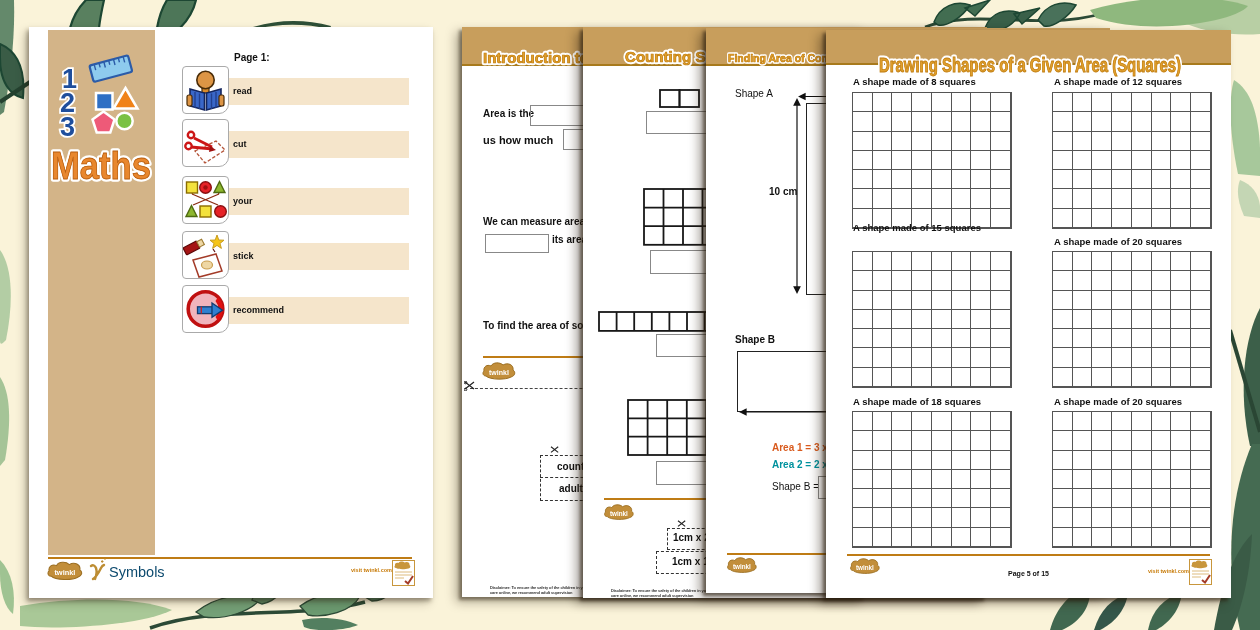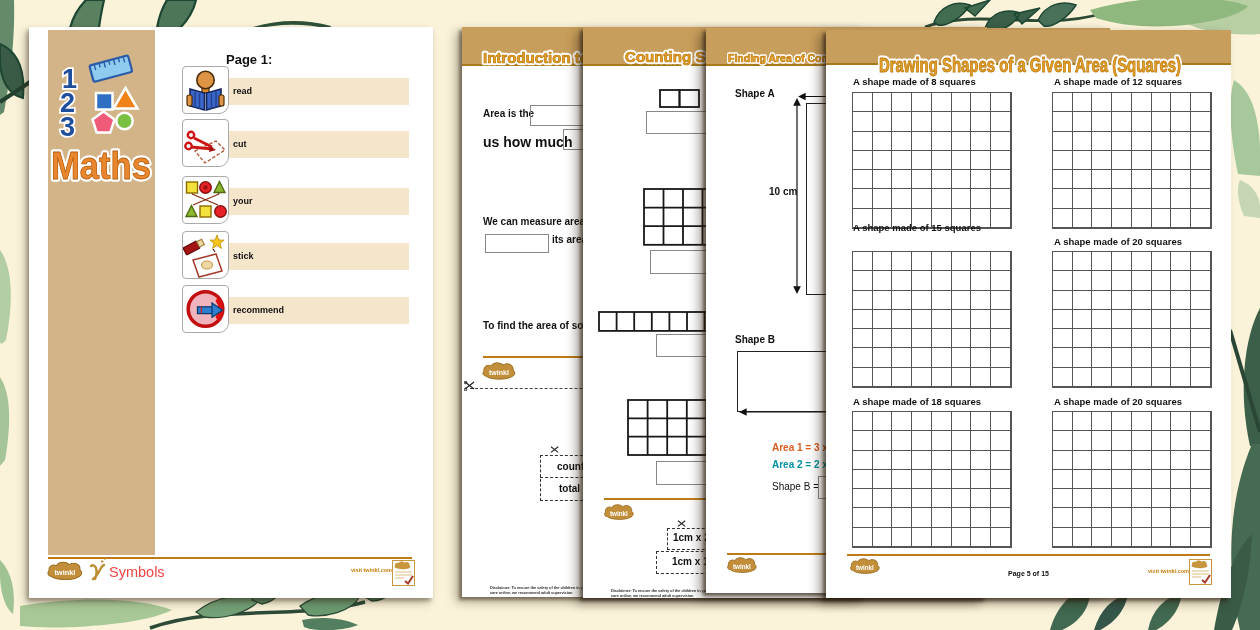--- a/index.html
+++ b/index.html
@@ -81,21 +81,21 @@
 
   <svg class="abs" style="left:14px;top:8px" width="380" height="40">
     <text x="7" y="28" font-size="15.5" font-weight="bold" textLength="143" lengthAdjust="spacingAndGlyphs" fill="#e0a02e" stroke="#fff" stroke-width="4.5" paint-order="stroke" stroke-linejoin="round">Introduction to Area</text>
     <text x="7" y="28" font-size="15.5" font-weight="bold" textLength="143" lengthAdjust="spacingAndGlyphs" fill="#e0a02e" stroke="#c07e14" stroke-width="0.7">Introduction to Area</text>
   </svg>
 
   <div class="abs" style="left:21px;top:81px;font-size:10px;font-weight:bold;color:#111">Area is the</div>
 
   <div class="abs" style="left:68px;top:78px;width:130px;height:19px;border:1px solid #888"></div>
 
-  <div class="abs" style="left:21px;top:107px;font-size:14px;font-weight:bold;color:#111">us how much</div>
+  <div class="abs" style="left:21px;top:107px;font-size:11px;font-weight:bold;color:#111">us how much</div>
 
   <div class="abs" style="left:101px;top:102px;width:120px;height:19px;border:1px solid #888"></div>
 
   <div class="abs" style="left:21px;top:189px;font-size:10px;font-weight:bold;color:#111">We can measure area using</div>
 
   <div class="abs" style="left:23px;top:207px;width:62px;height:17px;border:1px solid #888"></div>
 
   <div class="abs" style="left:90px;top:207px;font-size:10px;font-weight:bold;color:#111">its area</div>
 
   <div class="abs" style="left:21px;top:293px;font-size:10px;font-weight:bold;color:#111">To find the area of something</div>
@@ -111,21 +111,21 @@
 
   <svg class="abs" style="left:2px;top:354px" width="12" height="10" viewBox="0 0 12 10">
       <path d="M1,1 L10,8 M1,8 L10,1" stroke="#222" stroke-width="1.2"></path>
       <circle cx="1.5" cy="1.5" r="1.3" fill="none" stroke="#222"></circle>
       <circle cx="1.5" cy="8.5" r="1.3" fill="none" stroke="#222"></circle>
     </svg>
 
   <div class="abs" style="left:78px;top:428px;width:160px;height:44px;border:1px dashed #333"></div>
   <div class="abs" style="left:78px;top:450px;width:160px;height:0;border-top:1px dashed #333"></div>
   <div class="abs" style="left:95px;top:434px;font-size:10px;font-weight:bold;color:#111">count</div>
-  <div class="abs" style="left:97px;top:456px;font-size:10px;font-weight:bold;color:#111">total</div>
+  <div class="abs" style="left:97px;top:456px;font-size:10px;font-weight:bold;color:#111">adult</div>
 
   <svg class="abs" style="left:88px;top:419px" width="10" height="8" viewBox="0 0 12 10">
       <path d="M1,1 L10,8 M1,8 L10,1" stroke="#222" stroke-width="1.4"></path>
     </svg>
 
   <div class="abs" style="left:28px;top:558px;width:100px;font-size:4px;font-weight:bold;color:#333;letter-spacing:-0.1px">Disclaimer: To ensure the safety of the children in your care online, we recommend adult supervision</div>
 </div>
 
 <div class="page" style="left:583px;top:27px;width:404px;height:571px;z-index:2;box-shadow:-3px 3px 3px rgba(40,28,12,.55),-7px 5px 10px rgba(40,28,12,.40)">
 
@@ -192,21 +192,21 @@
 
 <div class="page" style="left:706px;top:28px;width:404px;height:565px;z-index:3;box-shadow:-3px 3px 3px rgba(40,28,12,.55),-7px 5px 10px rgba(40,28,12,.40)">
 
   <div class="band" style="height:36px"></div>
 
   <svg class="abs" style="left:14px;top:10px" width="380" height="32">
     <text x="8" y="23.5" font-size="11.5" font-weight="bold" textLength="174" lengthAdjust="spacingAndGlyphs" fill="#e0a02e" stroke="#fff" stroke-width="3.5" paint-order="stroke" stroke-linejoin="round">Finding Area of Composite Shapes</text>
     <text x="8" y="23.5" font-size="11.5" font-weight="bold" textLength="174" lengthAdjust="spacingAndGlyphs" fill="#e0a02e" stroke="#c07e14" stroke-width="0.6">Finding Area of Composite Shapes</text>
   </svg>
 
-  <div class="abs" style="left:29px;top:60px;font-size:10px;font-weight:bold;color:#111">Shape A</div>
+  <div class="abs" style="left:29px;top:60px;font-size:10px;font-weight:normal;color:#111">Shape A</div>
 
   <div class="abs" style="left:100px;top:75px;width:170px;height:190px;border:1.5px solid #222"></div>
 
   <svg class="abs" style="left:84px;top:64px" width="180" height="206">
     <g stroke="#111" stroke-width="1.3" fill="#111">
       <path d="M7,10 V198" fill="none" stroke-width="1.2"></path>
       <path d="M7,7.5 L4.2,13 L9.8,13 Z"></path>
       <path d="M7,200.5 L4.2,195 L9.8,195 Z"></path>
       <path d="M11,4.5 H150" fill="none" stroke-width="1.2"></path>
       <path d="M9.5,4.5 L15,1.8 L15,7.2 Z"></path>
@@ -320,21 +320,21 @@
       <circle cx="76.5" cy="74" r="8.2" fill="#7ac143"></circle>
     </g>
   </svg>
 
   <svg class="abs" style="left:17px;top:116px" width="111" height="52">
     <text x="55" y="36" text-anchor="middle" font-size="39" font-weight="bold" textLength="100" lengthAdjust="spacingAndGlyphs" fill="#e8872e" stroke="#fff" stroke-width="5.5" paint-order="stroke" stroke-linejoin="round">Maths</text>
     <text x="55" y="36" text-anchor="middle" font-size="39" font-weight="bold" textLength="100" lengthAdjust="spacingAndGlyphs" fill="#e8872e" stroke="#b85e10" stroke-width="0.8">Maths</text>
   </svg>
 
 
-  <div class="abs" style="left:197px;top:25px;font-size:13px;font-weight:bold;color:#111">Page 1:</div>
+  <div class="abs" style="left:205px;top:25px;font-size:10px;font-weight:bold;color:#111">Page 1:</div>
 
   <div class="row-strip" style="top:51px"></div>
 
   <div class="row-label" style="top:59px">read</div>
 
   <div class="row-box" style="top:39px">
     <svg width="45" height="46" viewBox="0 0 45 46">
       <rect x="19" y="18" width="7" height="8" fill="#d98a2b" stroke="#4a2c08" stroke-width="1.2"></rect>
       <circle cx="22.5" cy="13" r="8.7" fill="#dd9545" stroke="#4a2c08" stroke-width="1.6"></circle>
       <path d="M7,22 L21.5,26 L21.5,43 L7,39 Z" fill="#3a67c8" stroke="#14255c" stroke-width="1.6"></path>
@@ -415,21 +415,21 @@
   <svg class="abs" style="left:18px;top:534px" width="36" height="22" viewBox="0 0 34 20">
     <path d="M4,14 C1,14 0,11 2,9 C1,5 5,2 9,4 C11,0 18,0 21,3 C26,0 32,3 31,8 C34,10 33,14 29,15 C24,18 8,18 4,14 Z" fill="#c28e3a" stroke="#9c6f22" stroke-width="1"></path>
     <text x="7" y="13" font-size="7" font-weight="bold" fill="#fff">twinkl</text>
   </svg>
 
   <svg class="abs" style="left:59px;top:531px" width="20" height="26" viewBox="0 0 20 26">
     <path d="M3,8 C5,6.5 7,7.5 8,10 C9,13 9,16 7,21 M5,21 C8,19 11,14 13,10 C13.7,8.6 14.5,7.5 16,7" stroke="#bd8d33" stroke-width="2.4" fill="none" stroke-linecap="round"></path>
     <path d="M13,3.5 L15.5,3.5 M14.2,2.2 L14.2,4.8 M16.5,1.5 L17.5,0.8" stroke="#bd8d33" stroke-width="1.2"></path>
   </svg>
 
-  <div class="abs" style="left:80px;top:537px;font-size:14.5px;color:#ef4444">Symbols</div>
+  <div class="abs" style="left:80px;top:537px;font-size:14.5px;color:#0c4a6e">Symbols</div>
 
   <div class="abs" style="left:322px;top:540px;font-size:5.5px;font-weight:bold;color:#c87c0a">visit twinkl.com</div>
 
   <svg class="abs" style="left:363px;top:533px" width="23" height="26" viewBox="0 0 23 26">
     <rect x="0.5" y="0.5" width="22" height="25" fill="#fff" stroke="#c8963c"></rect>
     <path d="M4,8 C2.5,8 2,6.5 3,5.5 C2.5,3.5 4.5,2 6.5,3 C7.5,1 11,1 12.5,2.5 C15,1 18,2.5 17.5,5 C19,6 18.5,8 16.5,8.5 C13,9.5 6,9.5 4,8 Z" fill="#c8963c"></path>
     <path d="M3,12 H20 M3,15 H20 M3,18 H12" stroke="#d9b370" stroke-width="0.9"></path>
     <path d="M13,21 L16,23.5 L21,16" stroke="#a33b28" stroke-width="2" fill="none"></path>
   </svg>
 </div>

